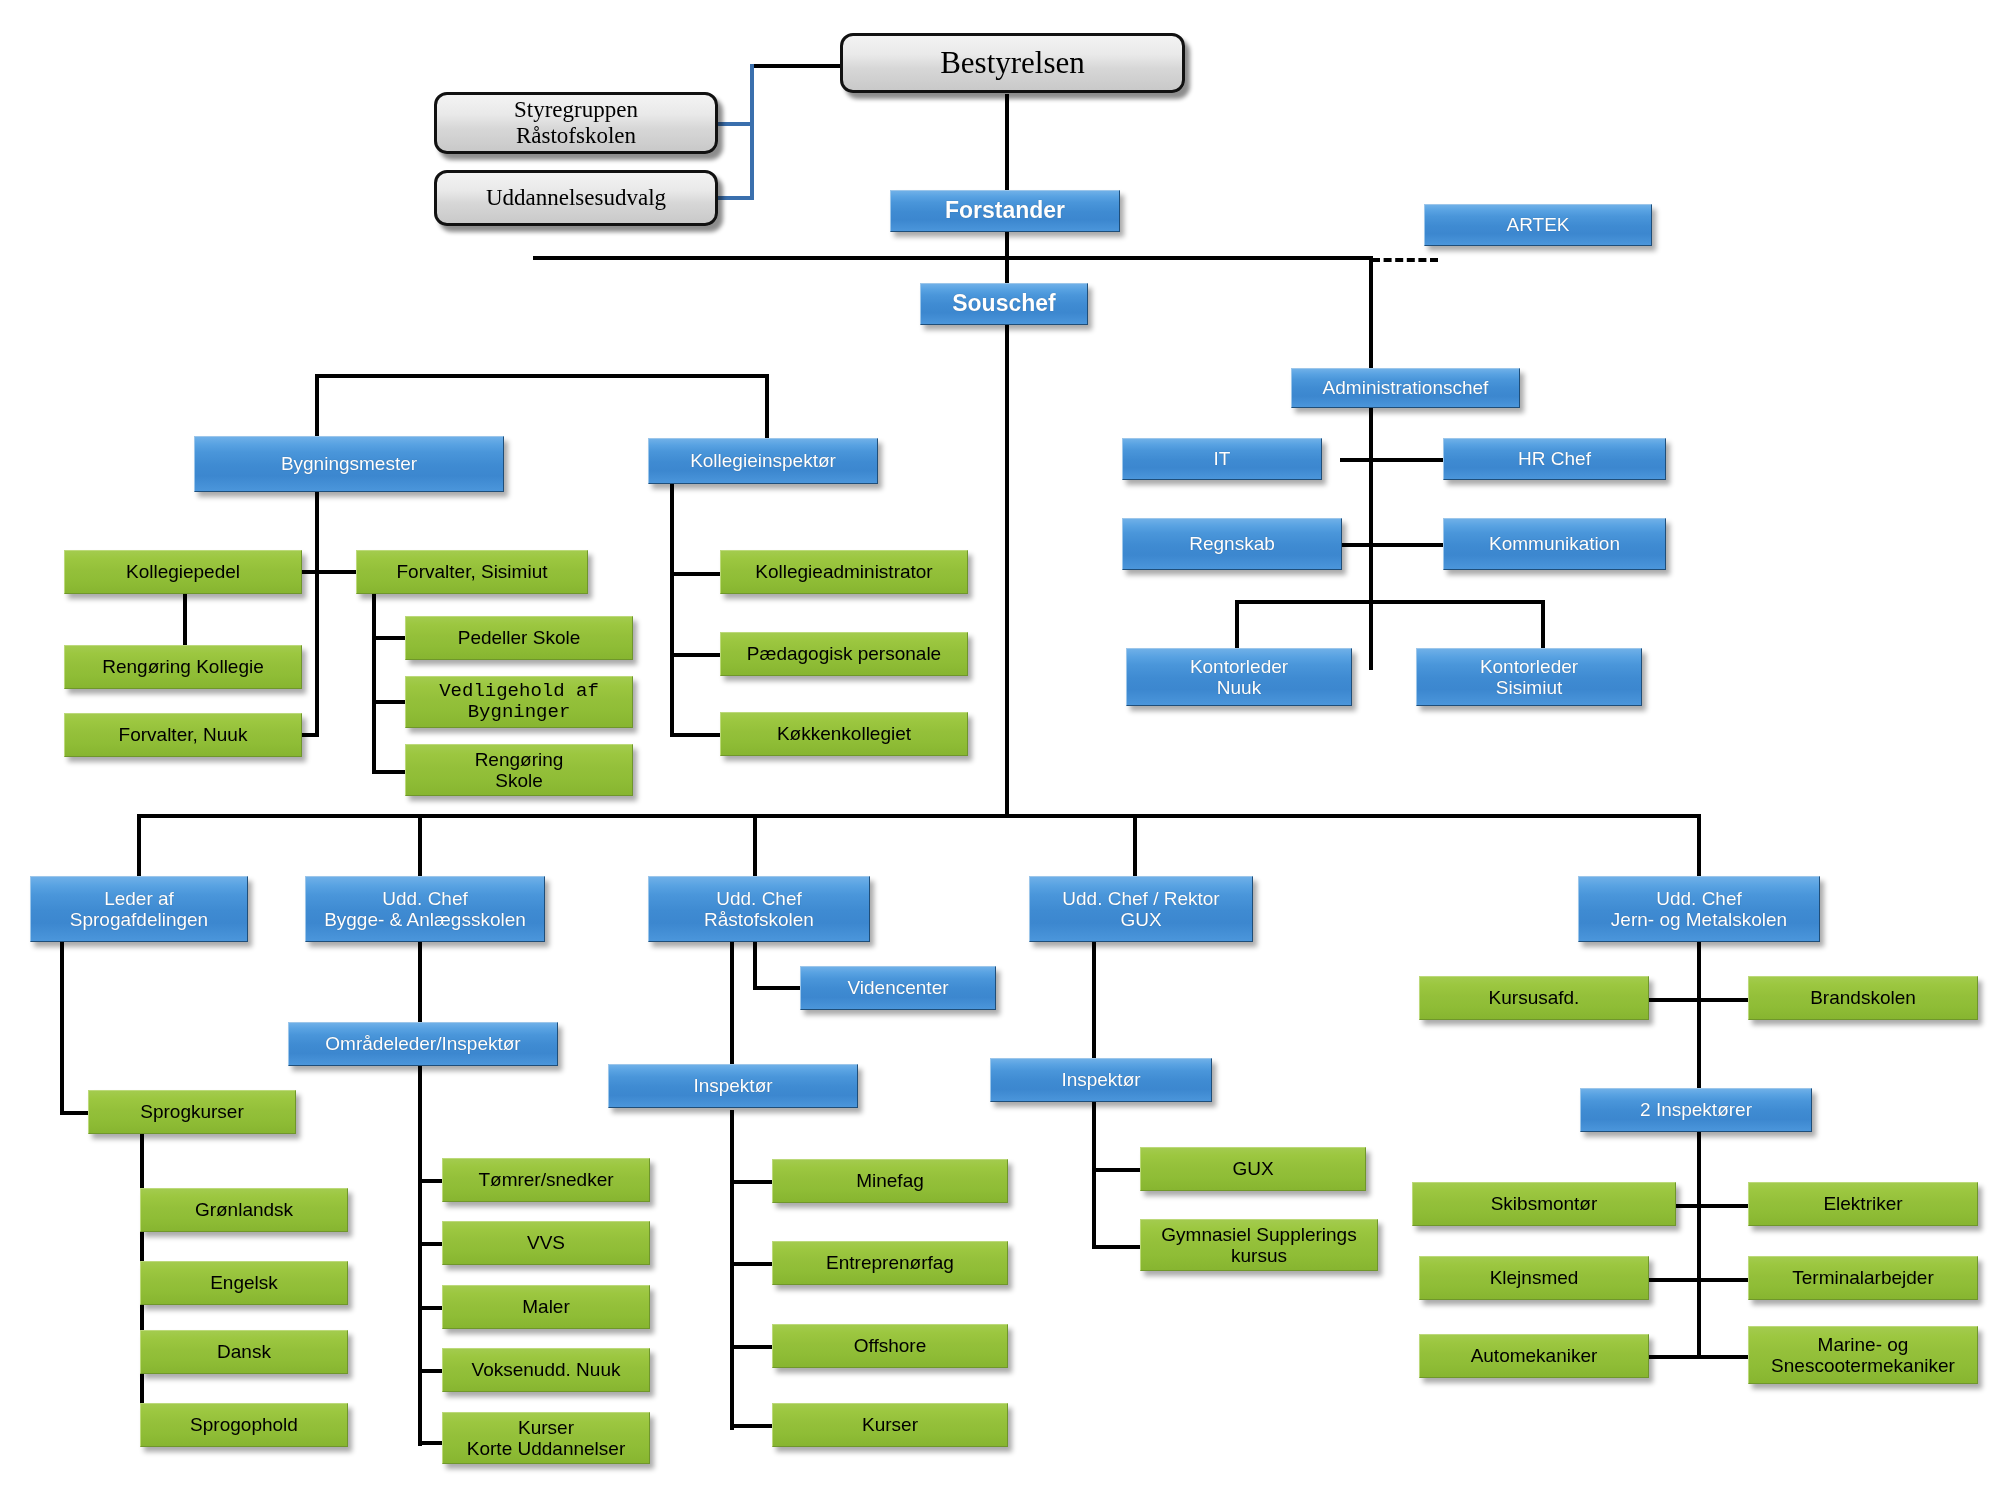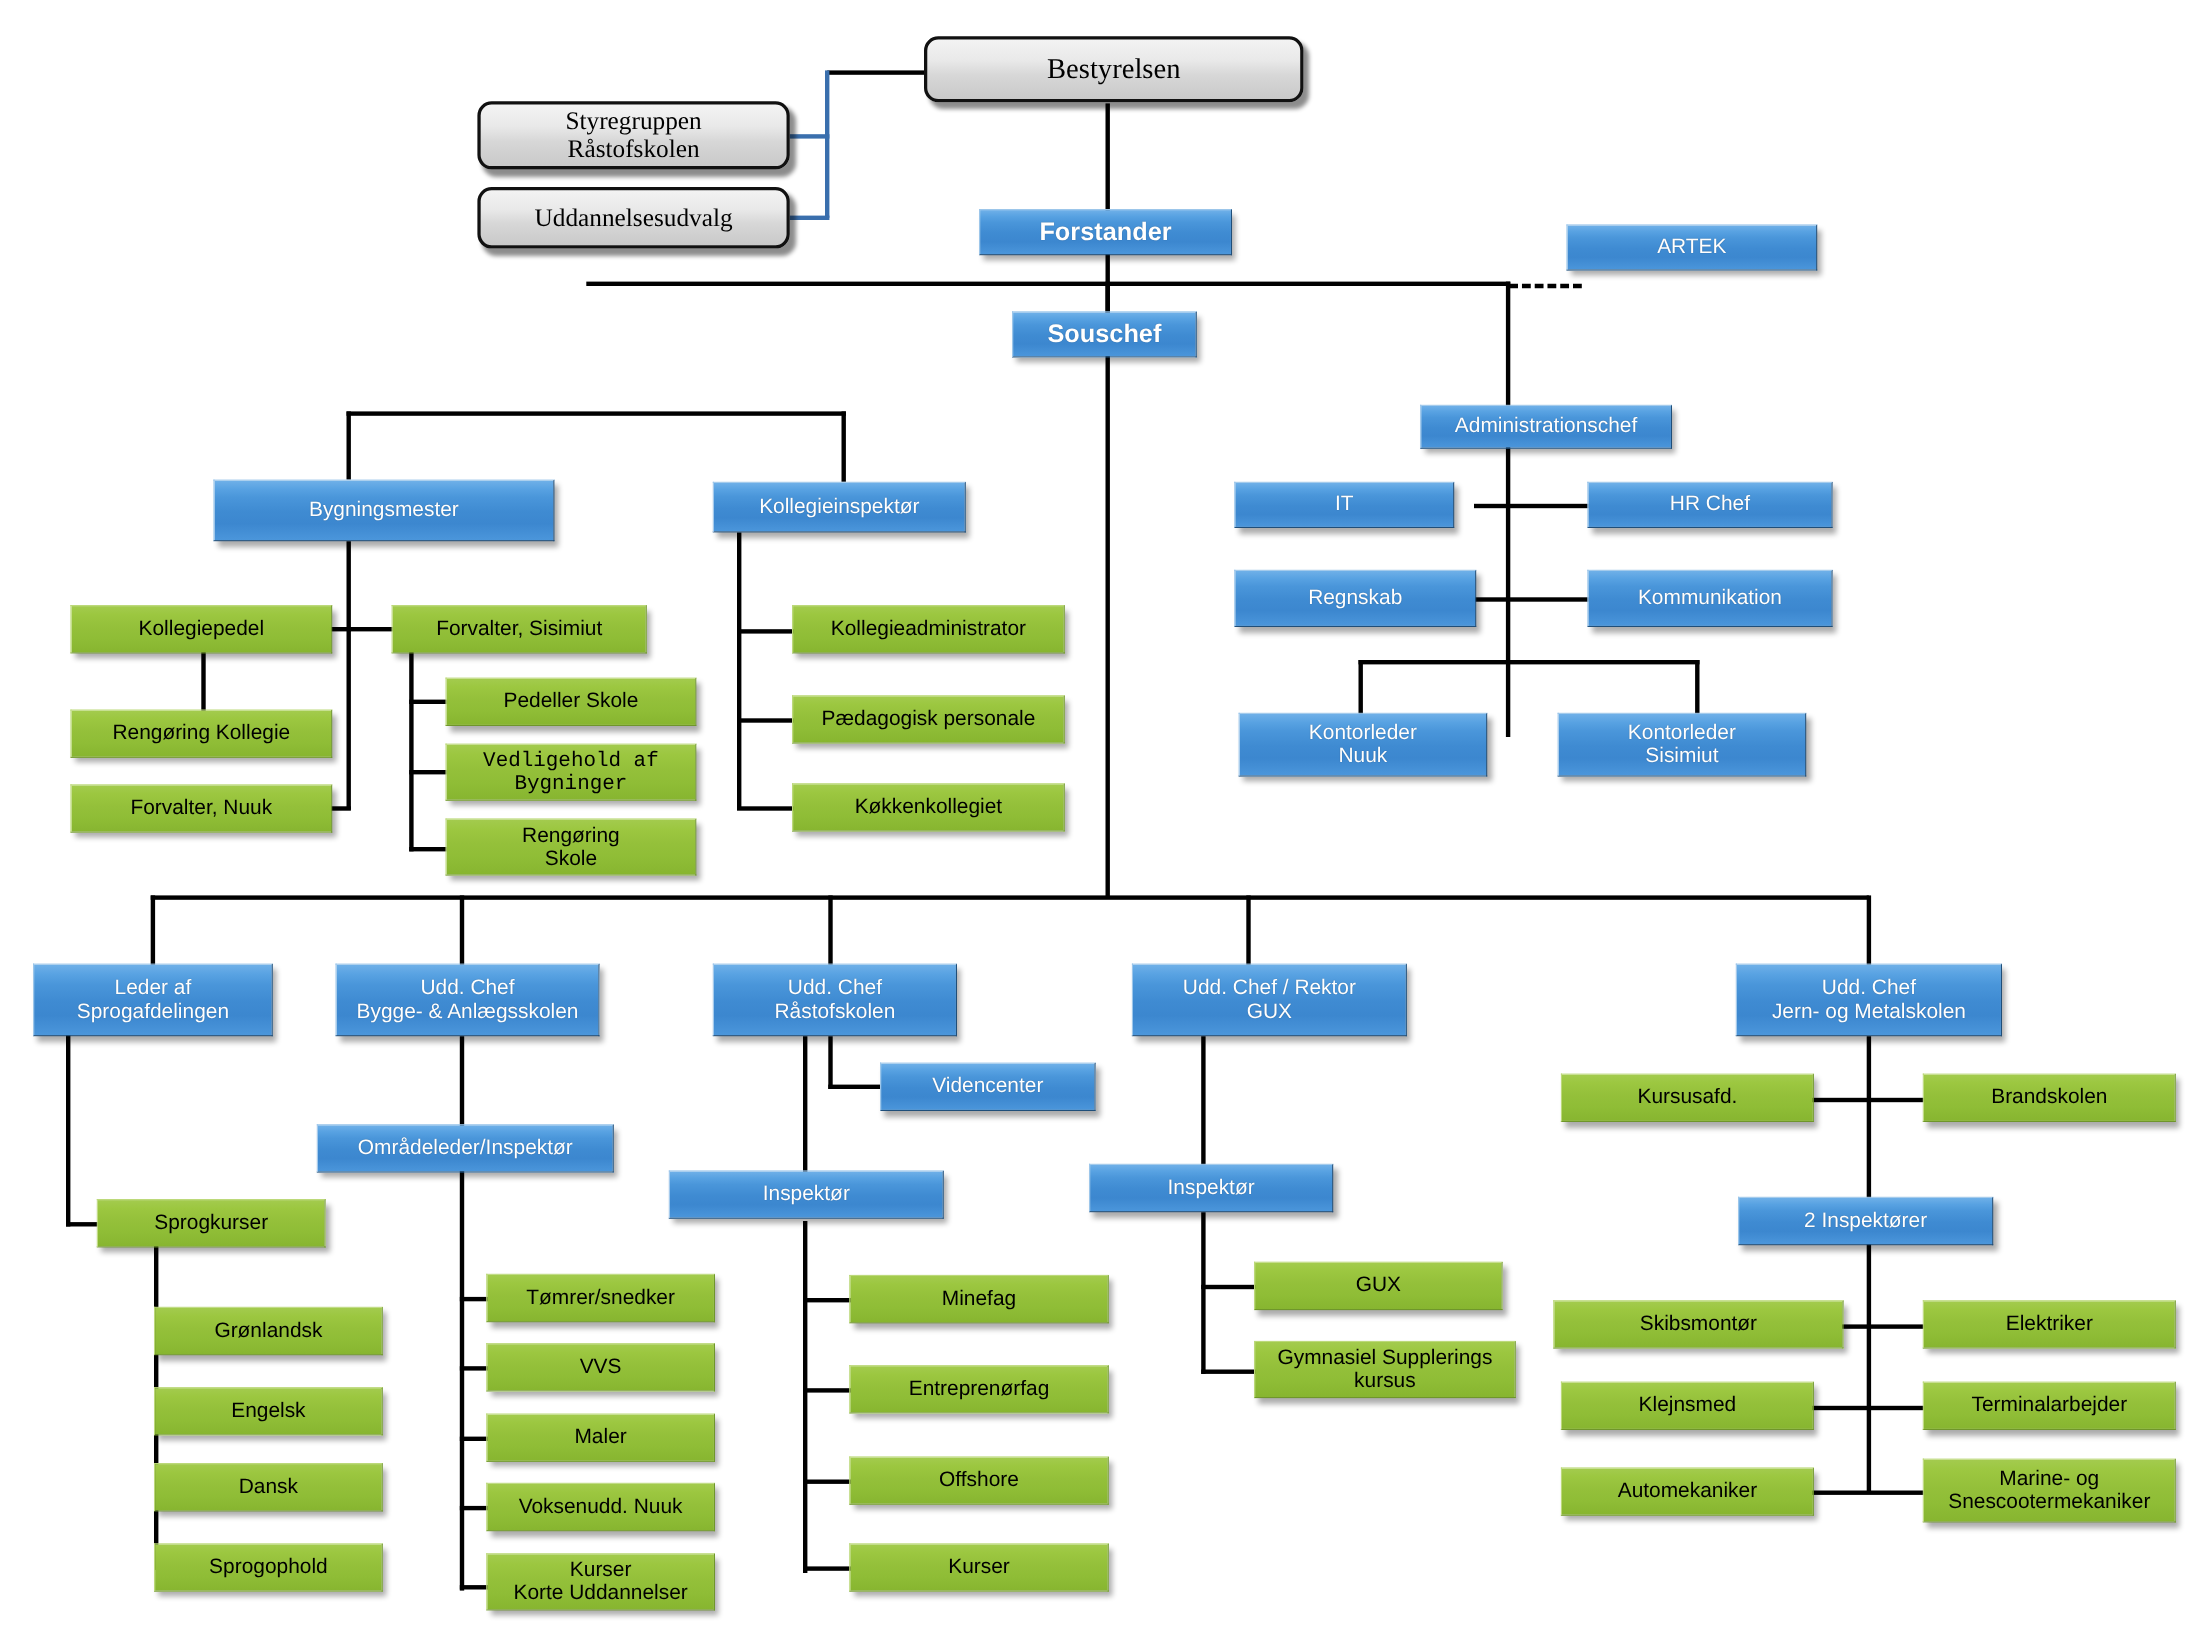--- a/index.html
+++ b/index.html
@@ -71,21 +71,21 @@
   .grey-node {
     color: #000000;
     border: 3px solid #111111;
     border-radius: 13px;
     background: linear-gradient(to bottom,
         #f3f3f3 0%, #e9e9e9 35%, #d7d7d7 60%, #c9c9c9 100%);
     font-family: "Liberation Serif", serif;
     font-size: 23px;
     box-shadow: 5px 6px 4px rgba(0,0,0,0.45);
   }
-  .grey-node.big { font-size: 26px; }
+  .grey-node.big { font-size: 31px; }
 
   .node span { display: block; width: 100%; }
 </style>
 </head>
 <body>
 
 <div id="chart">
 
   <div class="ln" style="left:1005px; top:94px; width:4px; height:101px;"></div>
 
@@ -287,21 +287,21 @@
   <div class="node blue-node" style="left:305px; top:876px; width:240px; height:66px; flex-direction:column;">
     <span>Udd. Chef</span>
     <span>Bygge- &amp; Anlægsskolen</span>
   </div>
 
   <div class="node blue-node" style="left:648px; top:876px; width:222px; height:66px; flex-direction:column;">
     <span>Udd. Chef</span>
     <span>Råstofskolen</span>
   </div>
 
-  <div class="node blue-node" style="left:1029px; top:876px; width:250px; height:66px; flex-direction:column;">
+  <div class="node blue-node" style="left:1029px; top:876px; width:224px; height:66px; flex-direction:column;">
     <span>Udd. Chef / Rektor</span>
     <span>GUX</span>
   </div>
 
   <div class="node blue-node" style="left:1578px; top:876px; width:242px; height:66px; flex-direction:column;">
     <span>Udd. Chef</span>
     <span>Jern- og Metalskolen</span>
   </div>
 
   <div class="node green-node" style="left:88px; top:1090px; width:208px; height:44px;">

